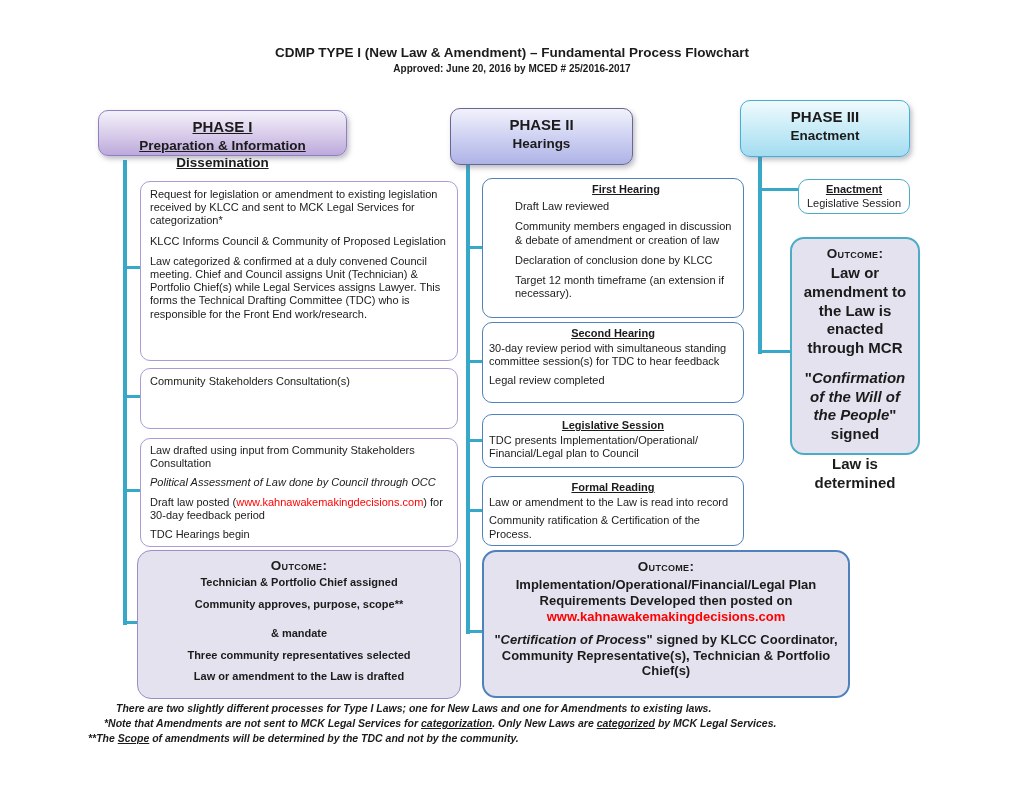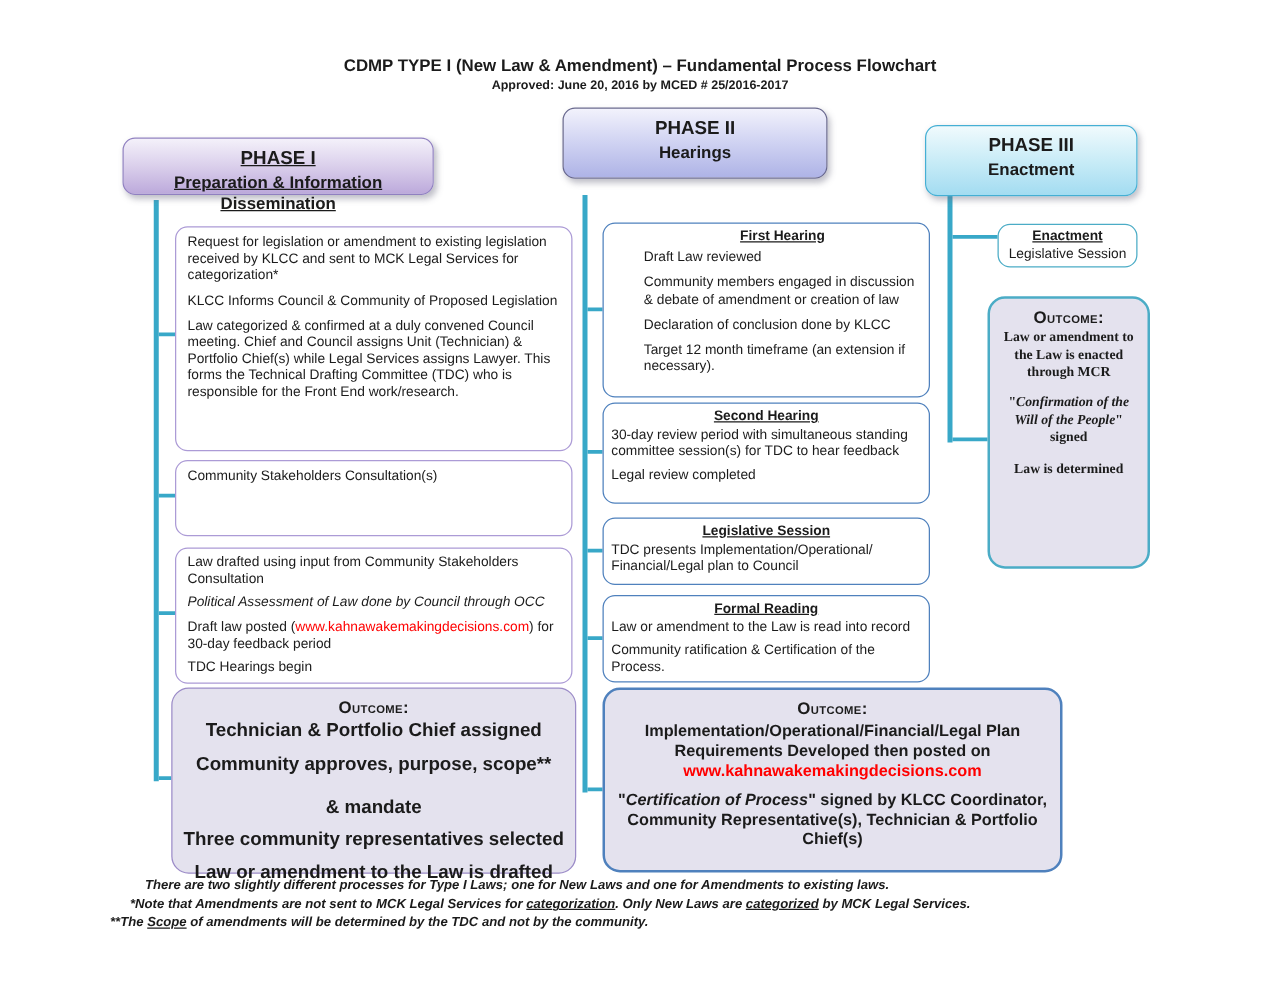--- a/index.html
+++ b/index.html
@@ -31,22 +31,22 @@
   .red { color:#FF0000; }
   .u { text-decoration:underline; }
   .ctr { text-align:center; }
 
   .outcome { position:absolute; border-radius:14px; background:#E4E2EE; text-align:center;
              font-weight:bold; box-sizing:border-box; }
   .ob1 { border:1.5px solid #9C8CC8; }
   .ob2 { border:2px solid #4F81BD; }
   .ob3 { border:2px solid #4BACC6; }
   .oc-label { font-variant:small-caps; font-size:13.5px; margin:7px 0 3px; letter-spacing:.3px; }
-  .oc-line  { font-size:15px; line-height:1.2; margin:0 8px 9px; }
-  .oc-line3 { font-size:11px; line-height:1.25; margin:0 5px 11px;font-family:Liberation Serif, serif; }
+  .oc-line  { font-size:11px; line-height:1.2; margin:0 8px 9px; }
+  .oc-line3 { font-size:15px; line-height:1.25; margin:0 5px 11px; }
   .url-line { font-size:12.5px; margin:0 8px 8px; }
 
   .footnotes { position:absolute; left:88px; top:701px; width:900px; font-size:10.5px;
                font-weight:bold; font-style:italic; line-height:15px; }
   .fn1 { padding-left:28px; }
   .fn2 { padding-left:16px; }
 </style>
 </head>
 <body>
 
@@ -69,21 +69,21 @@
   <div class="conn" style="left:470px;top:630px;width:12px;height:3px;"></div>
 
   <div class="conn" style="left:758px;top:156px;width:4px;height:198px;"></div>
   <div class="conn" style="left:762px;top:188px;width:36px;height:3px;"></div>
   <div class="conn" style="left:762px;top:350px;width:28px;height:3px;"></div>
 
   <div class="phase ph1" style="left:98px;top:110px;width:249px;height:46px;text-decoration:underline;">
     <div class="ph-l1">PHASE I</div>
     <div class="ph-l2">Preparation &amp;  Information Dissemination</div>
   </div>
-  <div class="phase ph2" style="left:450px;top:86px;width:212px;height:57px;text-align:center;">
+  <div class="phase ph2" style="left:450px;top:108px;width:183px;height:57px;text-align:center;">
     <div class="ph-l1">PHASE II</div>
     <div class="ph-l2">Hearings</div>
   </div>
   <div class="phase ph3" style="left:740px;top:100px;width:170px;height:57px;">
     <div class="ph-l1">PHASE III</div>
     <div class="ph-l2">Enactment</div>
   </div>
 
   <div class="box bp1" style="left:140px;top:181px;width:318px;height:180px;">
     <p>Request for legislation or amendment to existing legislation received by KLCC and sent to MCK Legal Services for categorization*</p>

